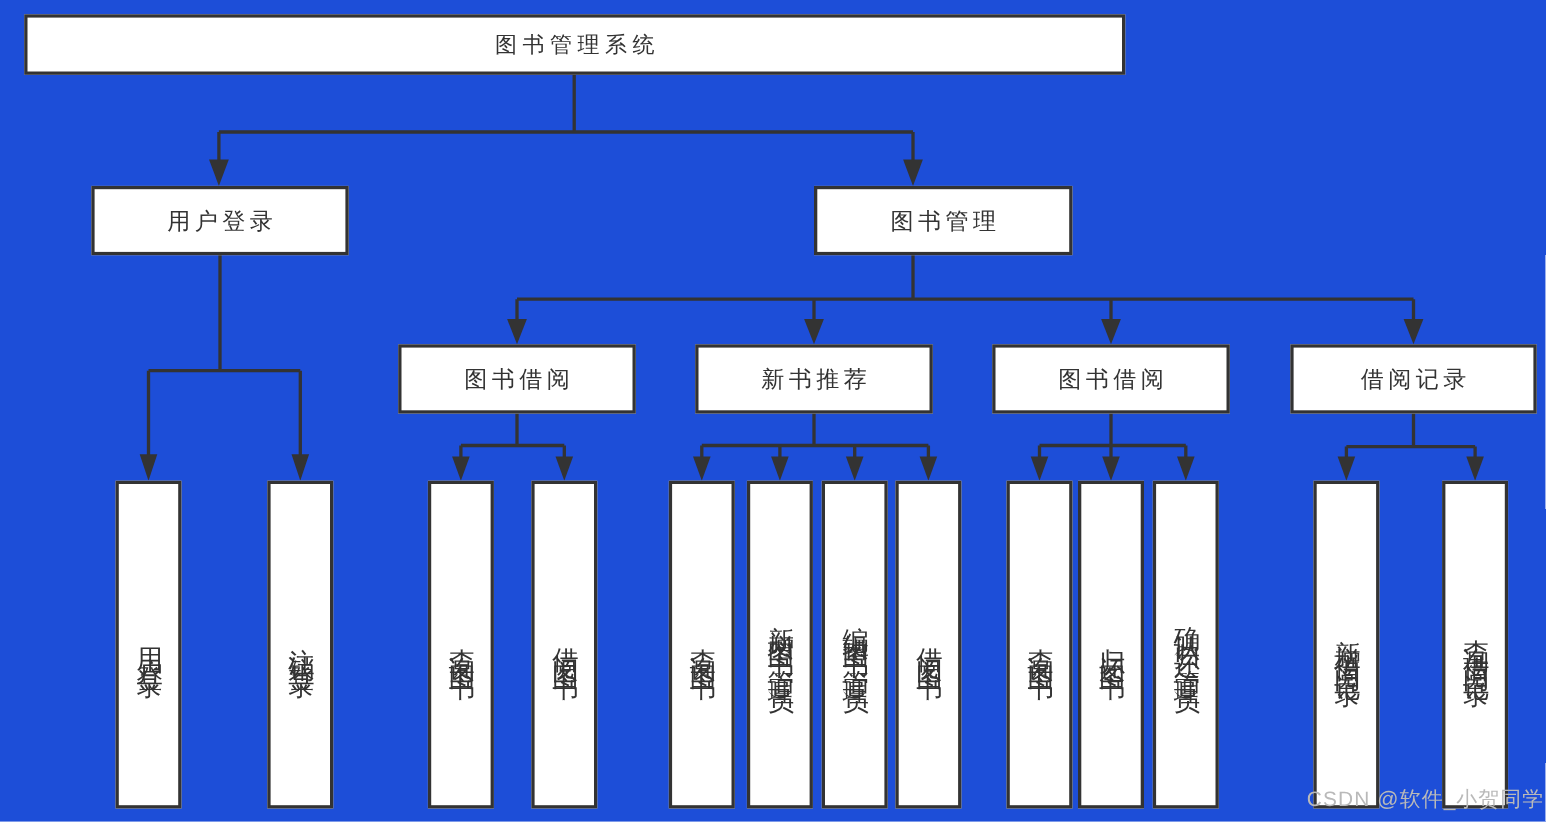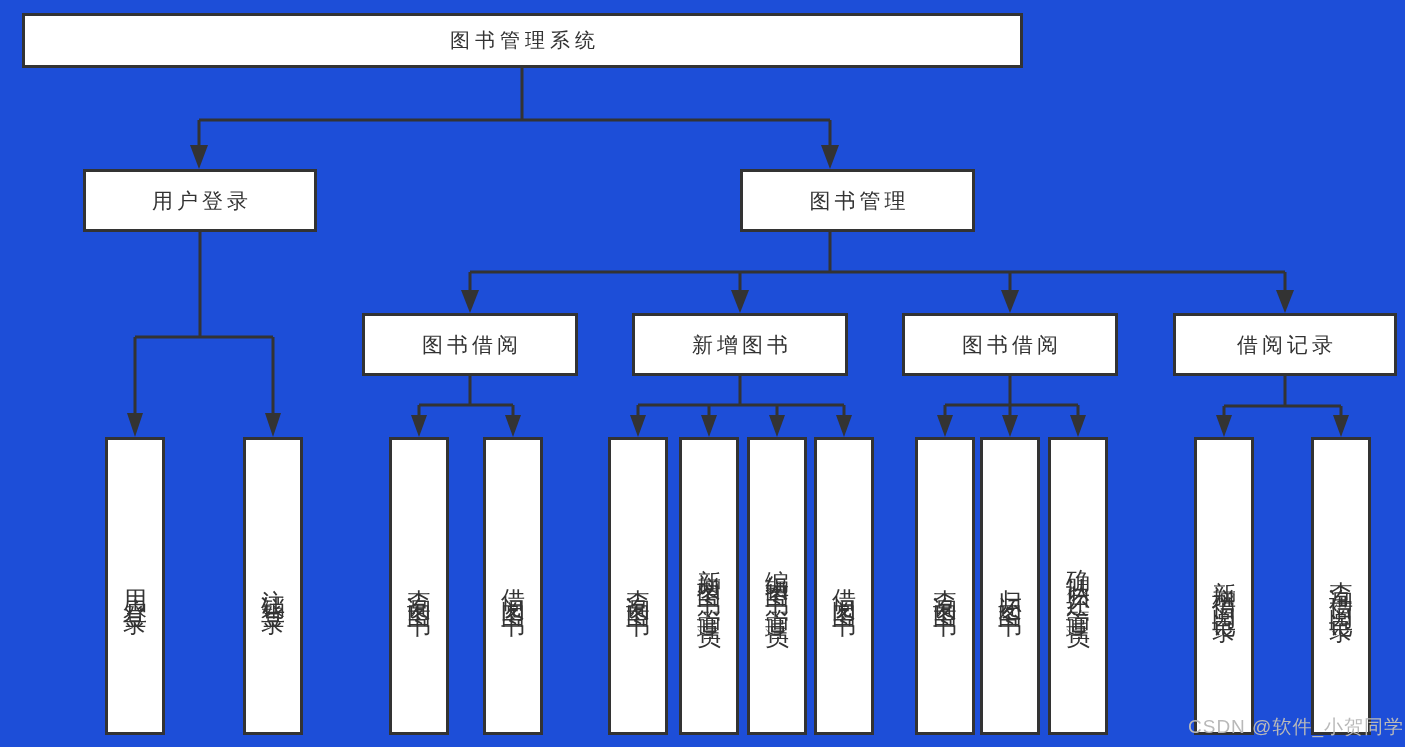--- a/index.html
+++ b/index.html
@@ -115,21 +115,21 @@
     <span class="hlabel">用户登录</span>
   </div>
   <div class="node" style="left:712px; top:169px; width:235px; height:63px;margin-left:28px;">
     <span class="hlabel">图书管理</span>
   </div>
 
   <div class="node" style="left:362px; top:313px; width:216px; height:63px;">
     <span class="hlabel">图书借阅</span>
   </div>
   <div class="node" style="left:632px; top:313px; width:216px; height:63px;">
-    <span class="hlabel">新增图书</span>
+    <span class="hlabel">新书推荐</span>
   </div>
   <div class="node" style="left:902px; top:313px; width:216px; height:63px;">
     <span class="hlabel">图书借阅</span>
   </div>
   <div class="node" style="left:1173px; top:313px; width:224px; height:63px;">
     <span class="hlabel">借阅记录</span>
   </div>
 
   <div class="node" style="left:105px; top:437px; width:60px; height:298px;">
     <span class="vtext">用户登录</span>

